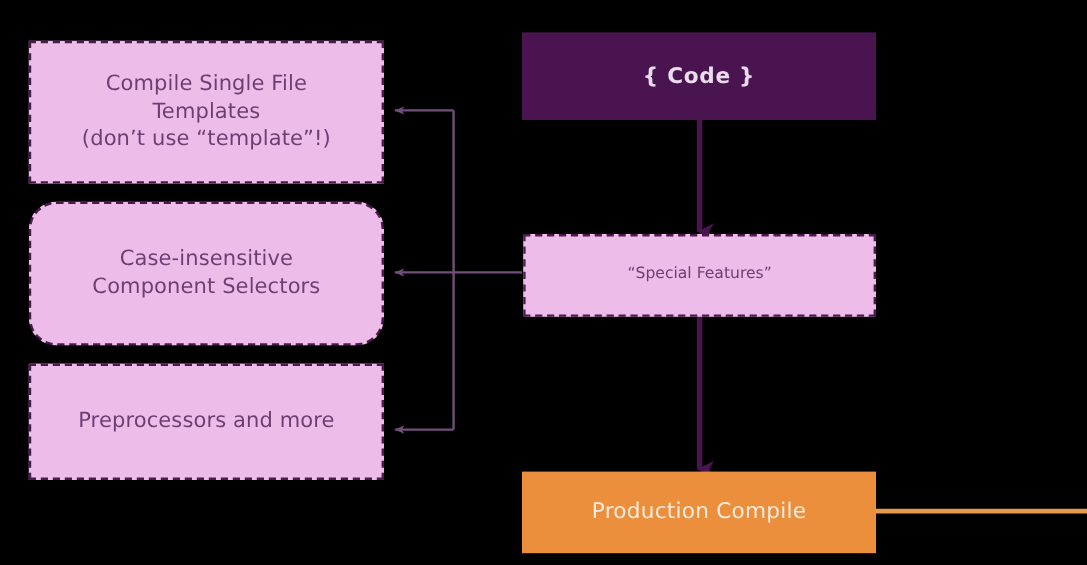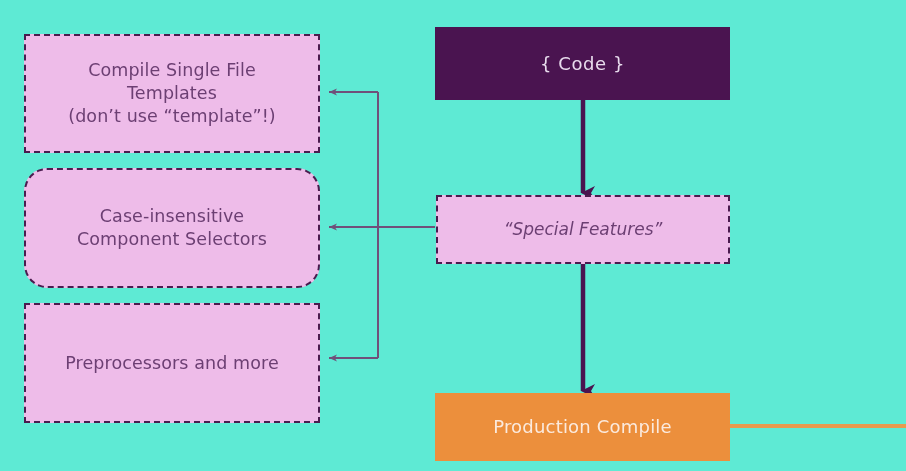--- a/index.html
+++ b/index.html
@@ -7,21 +7,21 @@
     padding: 0;
     background: #ffffff;
   }
   body {
     font-family: "DejaVu Sans", sans-serif;
   }
   #canvas {
     position: relative;
     width: 906px;
     height: 471px;
-    background: #5eead4;
+    background: #000000;
     overflow: hidden;
   }
   .node {
     position: absolute;
     box-sizing: border-box;
     display: flex;
     align-items: center;
     justify-content: center;
     text-align: center;
     line-height: 1.30;
@@ -47,22 +47,21 @@
     color: #e8dced;
     font-size: 18px;
     letter-spacing: 0.6px;
   }
 
   
   .special-box {
     background: #eebce9;
     border: 2px dashed #4b1b4f;
     color: #6c3f73;
-    font-size: 17px;
-    font-style: italic;
+    font-size: 13px;
   }
 
   
   .server-box {
     background: #ec8f3c;
     color: #fbeade;
     font-size: 18px;
     letter-spacing: 0.2px;
   }
   .conn-svg {
@@ -118,25 +117,25 @@
     <span class="label">Compile Single File
 Templates
 (don’t use “template”!)</span>
   </div>
 
   <div class="node feature-box" style="left:24px; top:168px; width:296px; height:120px;border-radius:23px;">
     <span class="label">Case-insensitive
 Component Selectors</span>
   </div>
 
-  <div class="node feature-box" style="left:24px; top:303px; width:296px; height:120px;">
+  <div class="node feature-box" style="left:24px; top:303px; width:296px; height:97px;">
     <span class="label">Preprocessors and more</span>
   </div>
 
-  <div class="node code-box" style="left:435px; top:27px; width:295px; height:73px;">
+  <div class="node code-box" style="left:435px; top:27px; width:295px; height:73px;font-weight:bold;">
     <span class="label">{ Code }</span>
   </div>
 
   <div class="node special-box" style="left:436px; top:195px; width:294px; height:69px;">
     <span class="label">“Special Features”</span>
   </div>
 
   <div class="node server-box" style="left:435px; top:393px; width:295px; height:68px;">
     <span class="label">Production Compile</span>
   </div>

